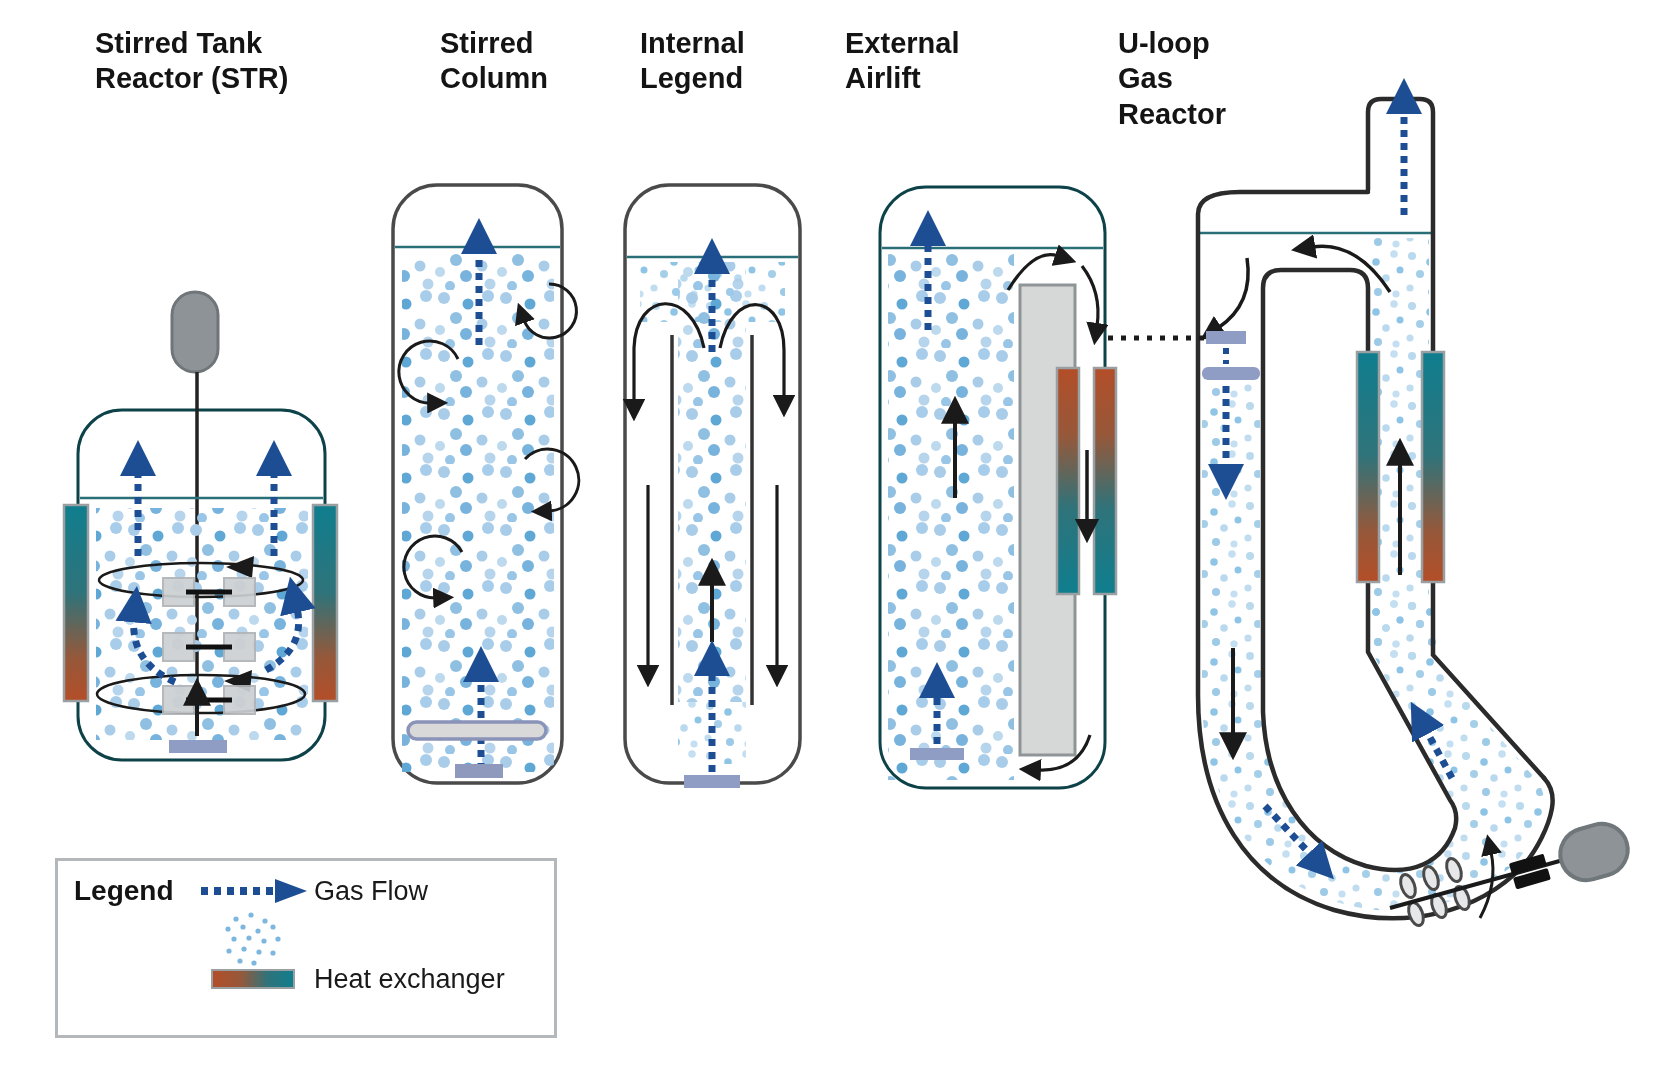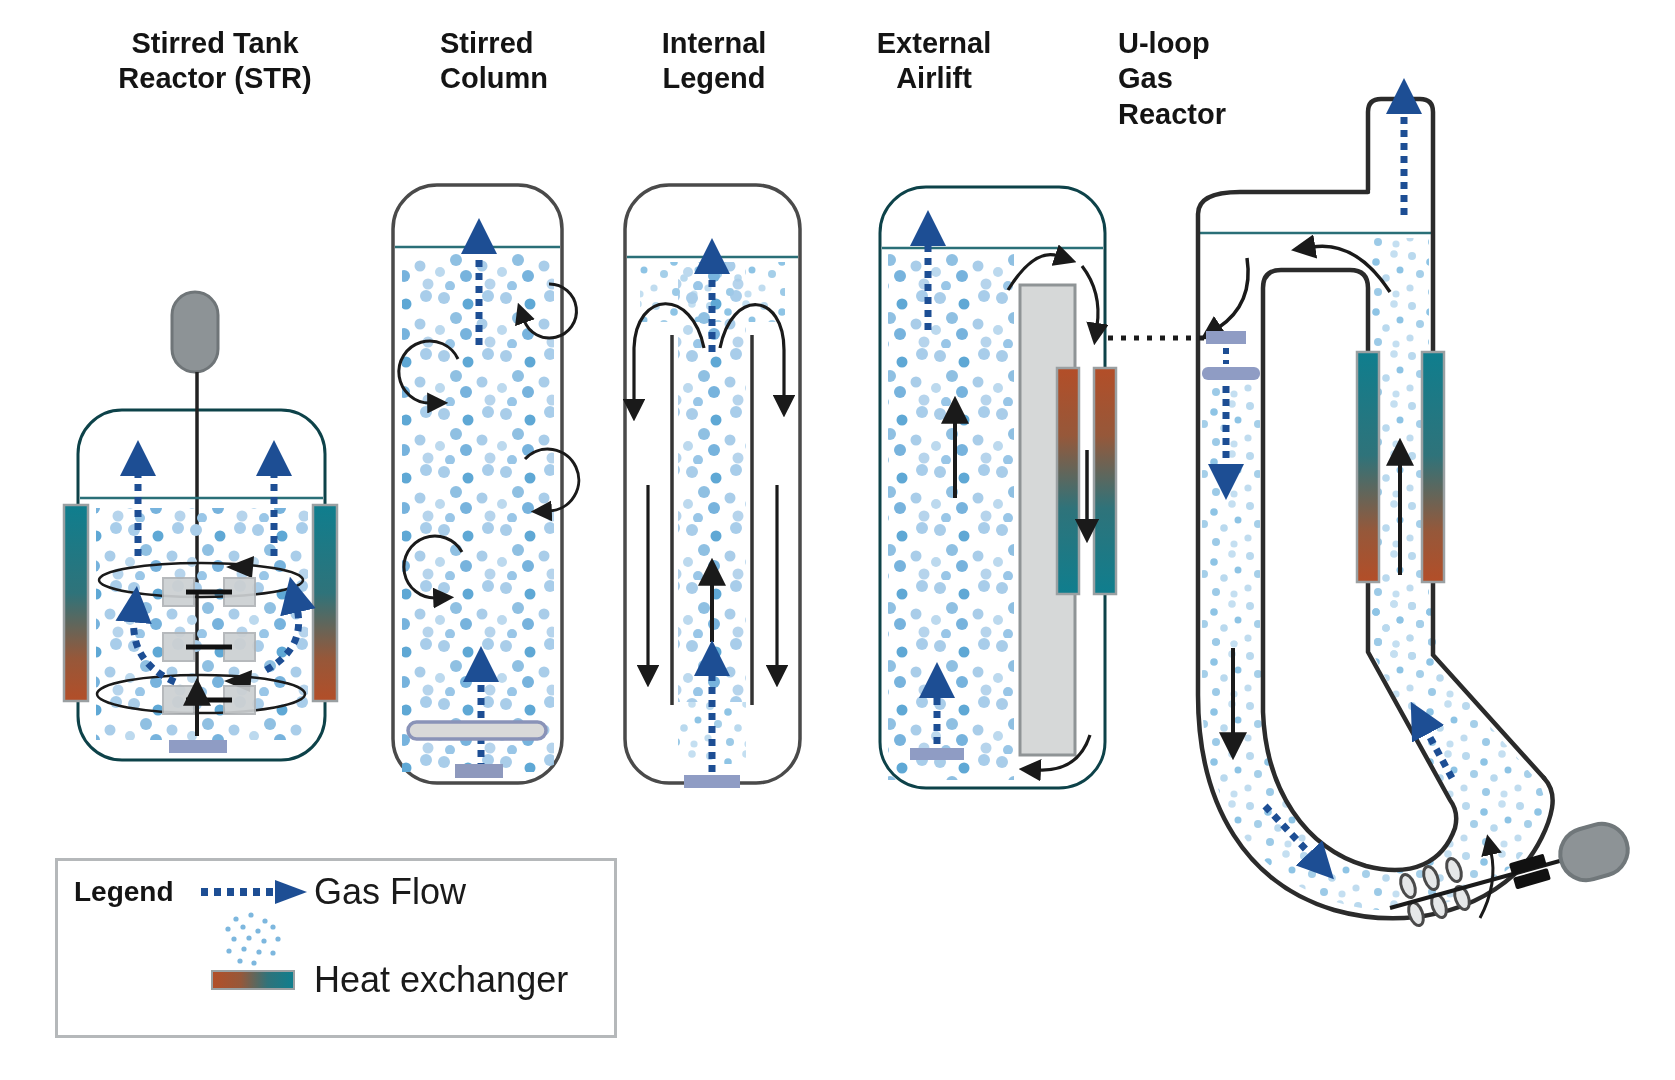--- a/index.html
+++ b/index.html
@@ -1,25 +1,25 @@
 <!DOCTYPE html>
 <html><head>
 <meta charset="utf-8">
 <style>
   html,body{margin:0;padding:0;background:#fff;}
   .stage{position:relative;width:1675px;height:1080px;background:#fff;overflow:hidden;
          font-family:"Liberation Sans",sans-serif;}
   .rtitle{position:absolute;font-weight:bold;font-size:29px;line-height:1.22;color:#141414;}
-  .tc{text-align:center;}
+  .tc{text-align:left;}
   .diagram{position:absolute;left:0;top:0;}
-  .legend-box{position:absolute;left:55px;top:858px;width:562px;height:180px;background:#fff;
+  .legend-box{position:absolute;left:55px;top:858px;width:502px;height:180px;background:#fff;
               border:3px solid #b5b8ba;box-sizing:border-box;padding:10px 0 0 16px;}
   .lg-row{display:grid;grid-template-columns:118px 122px auto;align-items:center;height:40px;}
   .lg-head{font-weight:bold;font-size:28px;color:#141414;}
-  .lg-label{font-size:36px;color:#1a1a1a;}
+  .lg-label{font-size:27px;color:#1a1a1a;}
   .lg-sym{display:flex;align-items:center;justify-content:center;}
 </style>
 </head>
 <body>
 
 <div class="stage">
 
   <div class="rtitle tc" style="left:95px;top:26px;width:240px;">Stirred Tank Reactor (STR)</div>
   <div class="rtitle" style="left:440px;top:26px;width:135px;">Stirred Column</div>
   <div class="rtitle tc" style="left:640px;top:26px;width:148px;">Internal Legend</div>

